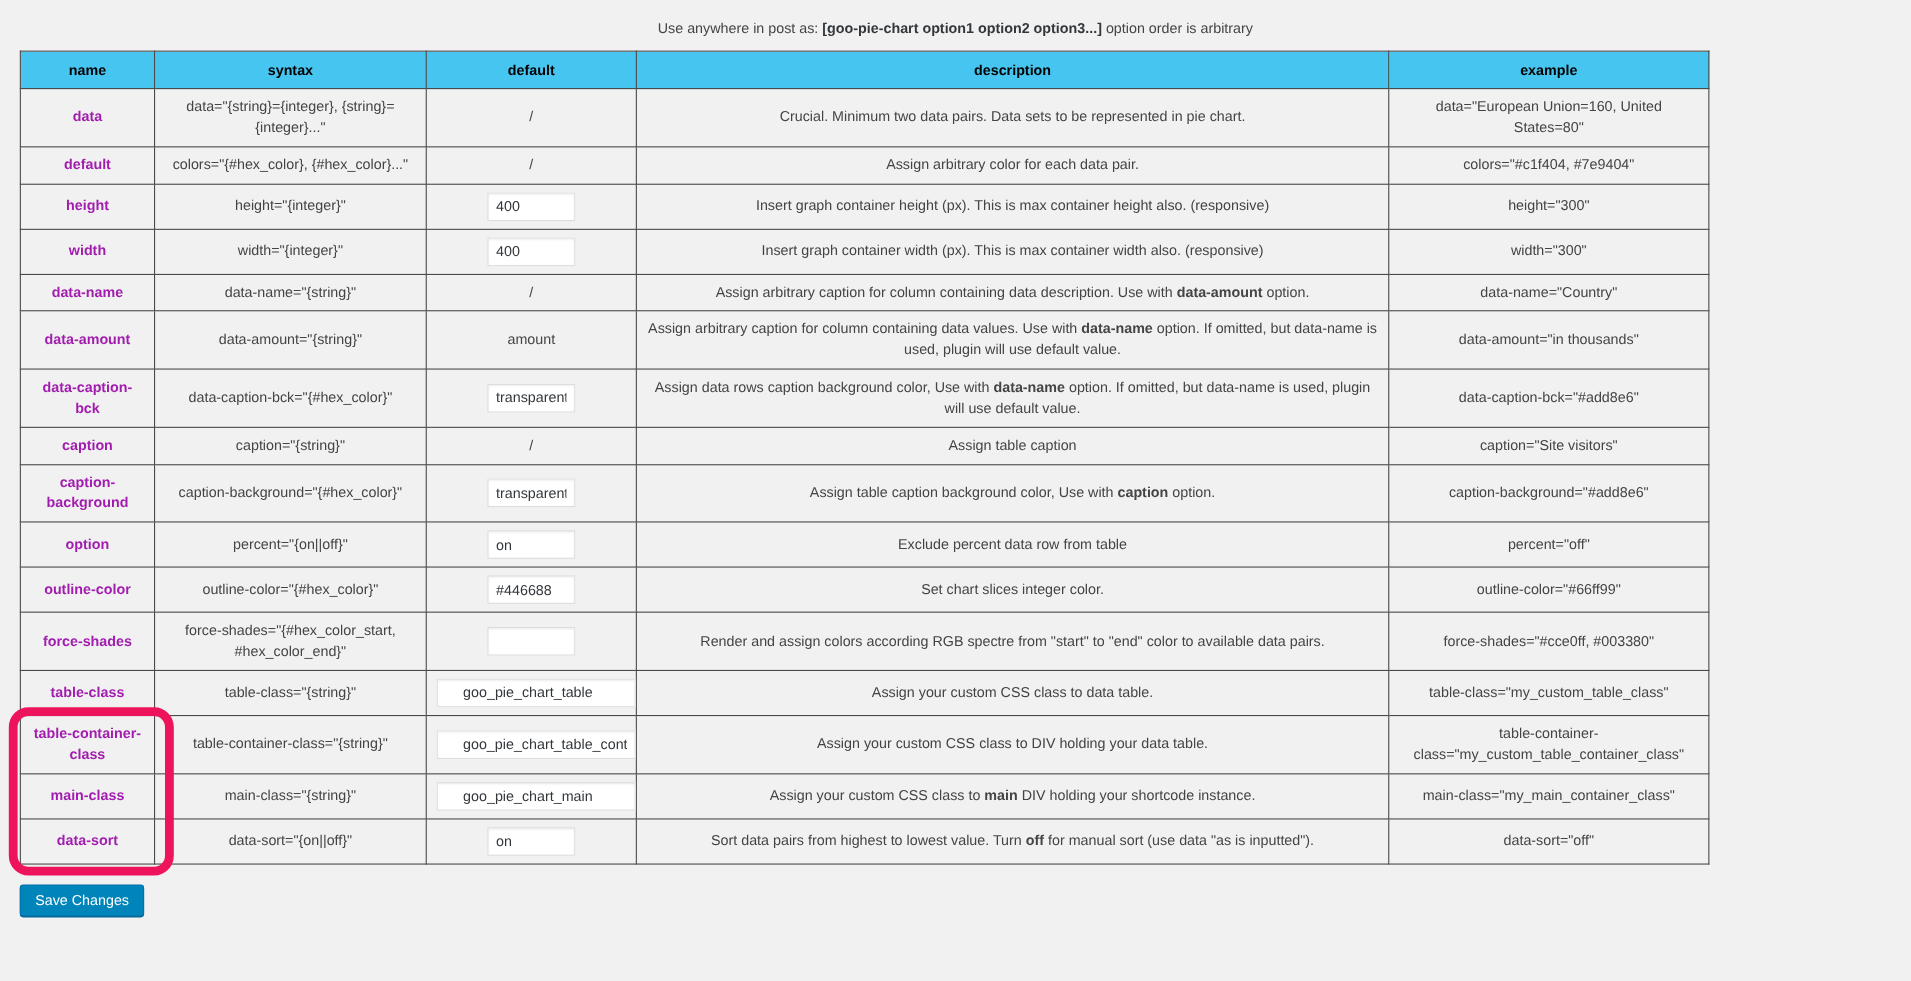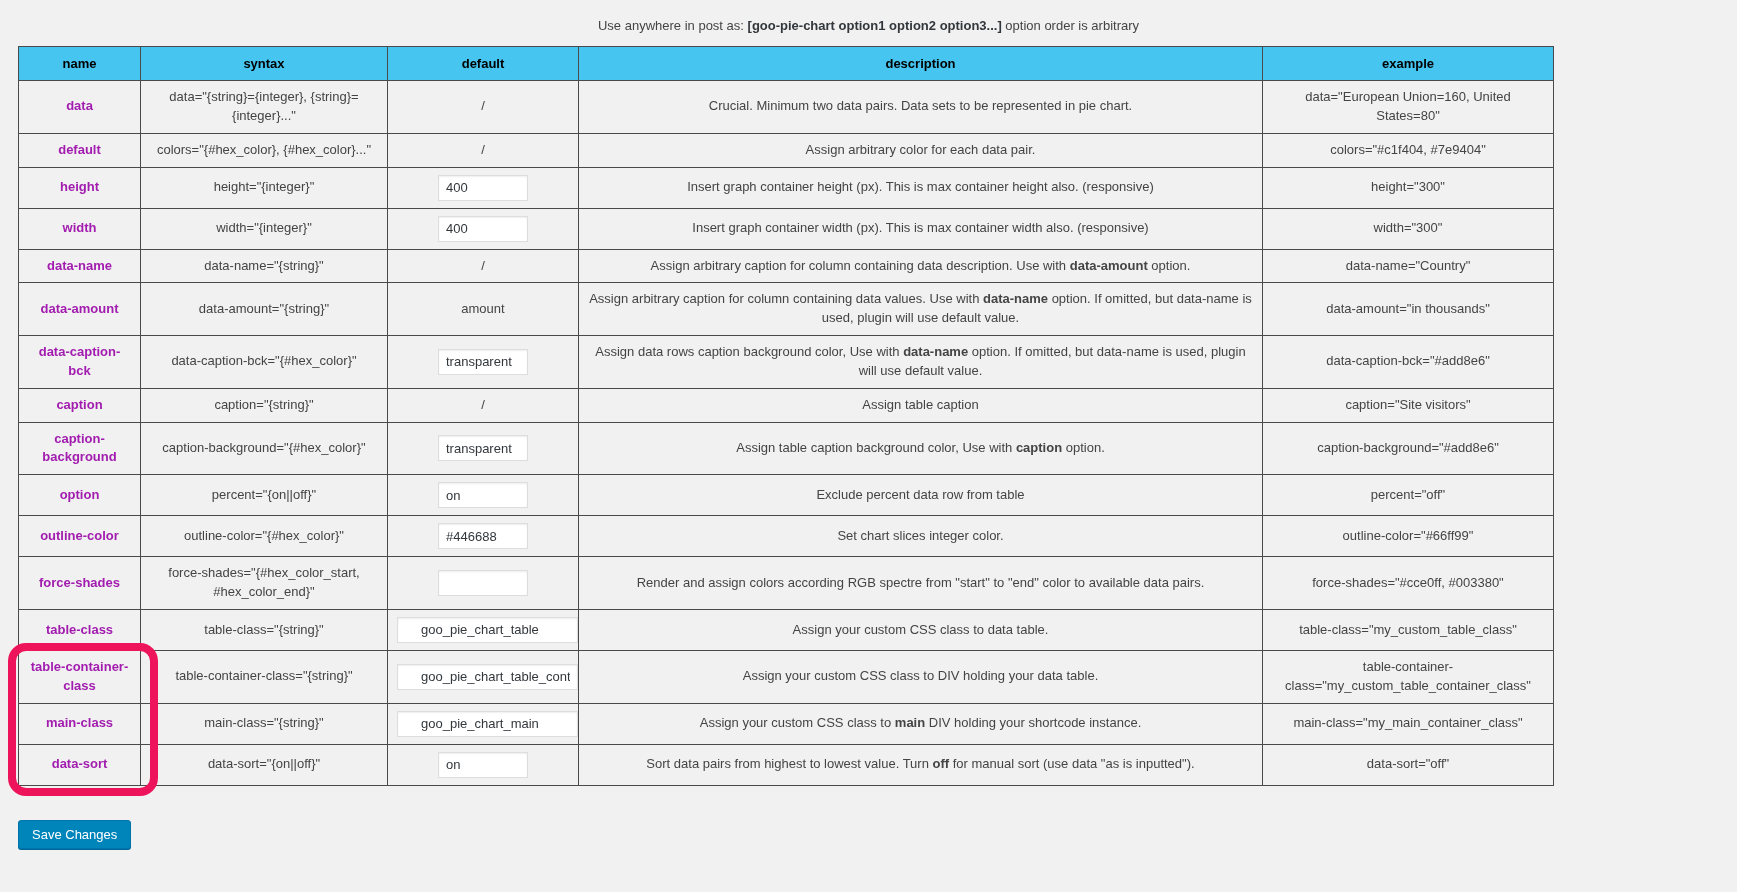--- a/index.html
+++ b/index.html
@@ -40,21 +40,21 @@
   table.options td {
     border: 1px solid var(--table-border, #4a4a4a);
     padding: 7px 9px;
     text-align: center;
     vertical-align: middle;
     line-height: 1.45;
     word-wrap: break-word;
   }
   td.col-name { font-weight: bold; color: #a21caf; }
   td.col-default input {
-    width: 90px;
+    width: 80px;
     height: 26px;
     background: #fff;
     border: 1px solid #ddd;
     box-shadow: inset 0 1px 2px rgba(0,0,0,.07);
     padding: 2px 7px;
     font-family: "Liberation Sans", sans-serif;
     font-size: 13px;
     color: #32373c;
     text-align: left;
   }
@@ -62,21 +62,21 @@
   .annotation {
     position: absolute;
     border: 8px solid var(--annotation, #ed145b);
     border-radius: 18px;
     pointer-events: none;
     z-index: 5;
   }
 
   .button-primary {
     display: inline-block;
-    margin-top: 34px;
+    margin-top: 18px;
     background: var(--button-bg, #0085ba);
     border: 1px solid var(--button-border, #0073aa);
     box-shadow: 0 1px 0 #006799;
     border-radius: 3px;
     color: #fff;
     font-family: "Liberation Sans", sans-serif;
     font-size: 13px;
     padding: 6px 13px;
     cursor: pointer;
   }

